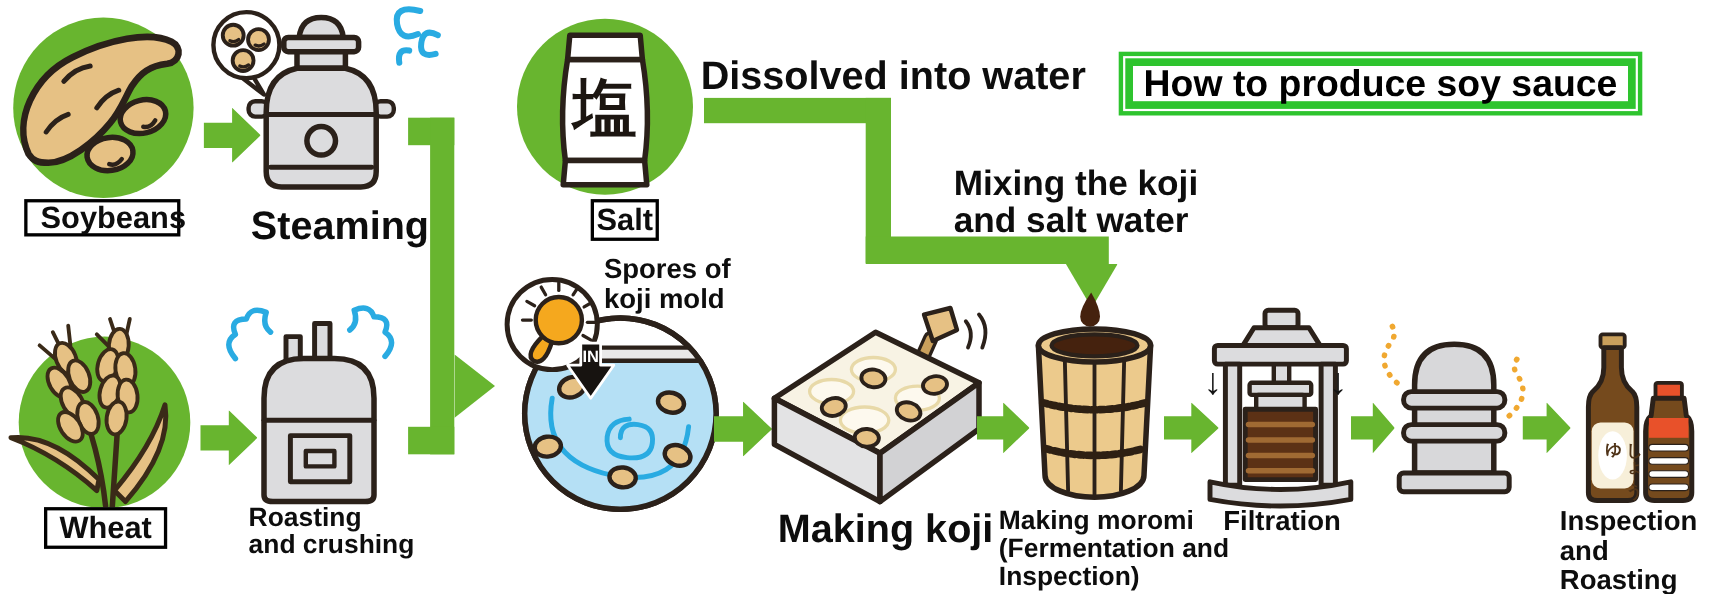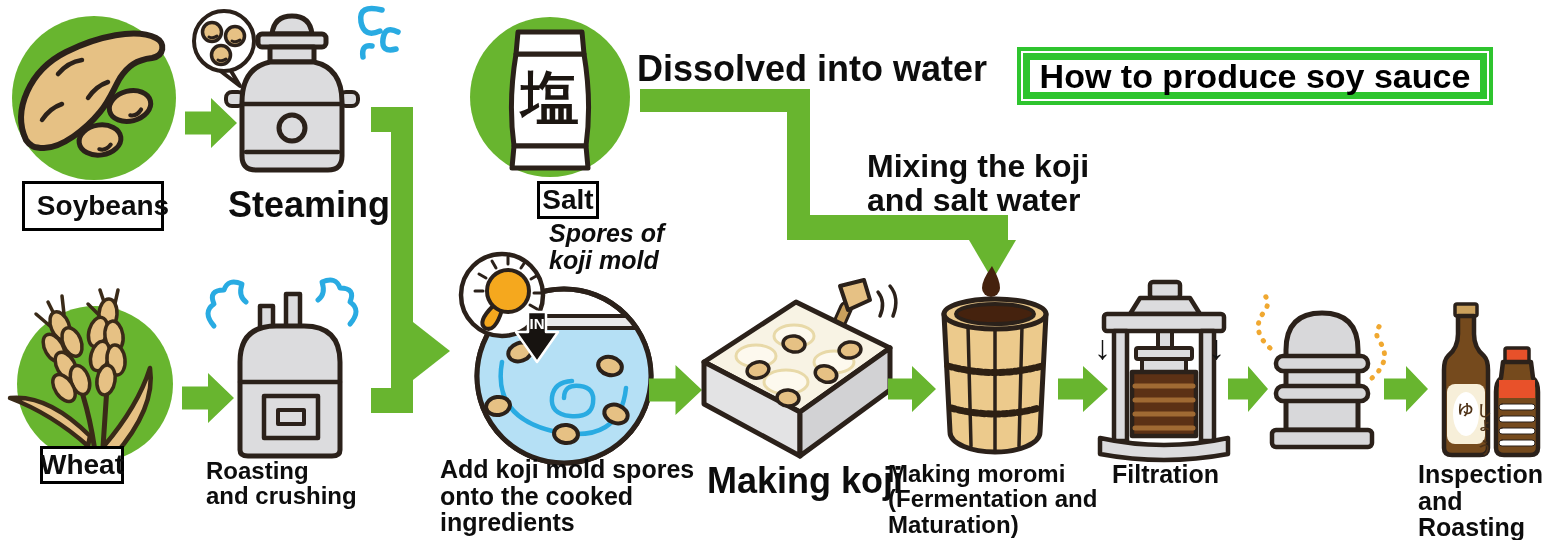--- a/index.html
+++ b/index.html
@@ -11,21 +11,21 @@
     --ink:#2b211a;
     --grey:#dcdcde;
     --text:#0d0d0d;
   }
   html,body{margin:0;padding:0;background:#fff;}
   .canvas{position:relative;width:1560px;height:540px;background:#fff;overflow:hidden;
           font-family:"Liberation Sans",sans-serif;}
   .lbl{position:absolute;font-weight:bold;color:var(--text);white-space:pre-line;line-height:1.06;}
   .f28{font-size:36px;}
   .f25{font-size:25px;}
-  .f24{font-size:24px;}
+  .f24{font-size:24px;margin-left:20px;}
   .boxlbl{position:absolute;border:3px solid #000;background:#fff;display:flex;
           align-items:center;justify-content:center;font-weight:bold;color:var(--text);
           font-size:28px;box-sizing:border-box;}
   .g{position:absolute;background:var(--green);}
   .circleG{position:absolute;border-radius:50%;background:var(--green);}
   .arrowR{position:absolute;background:var(--green);
           clip-path:polygon(0 27%,50% 27%,50% 0,100% 50%,50% 100%,50% 73%,0 73%);}
   .triR{position:absolute;background:var(--green);clip-path:polygon(0 0,100% 50%,0 100%);}
   .triD{position:absolute;background:var(--green);clip-path:polygon(0 0,100% 0,50% 100%);}
   .title-box{position:absolute;left:1023px;top:53px;width:464px;height:46px;
@@ -57,21 +57,21 @@
       <g transform="rotate(-14 124 96)">
         <ellipse cx="124" cy="96" rx="21" ry="15" fill="var(--tan)" stroke-width="5"></ellipse>
         <path d="M134,102 q-6,6 -12,3" fill="none" stroke-width="4"></path>
       </g>
       <g transform="rotate(-8 94 130)">
         <ellipse cx="94" cy="130" rx="21" ry="15" fill="var(--tan)" stroke-width="5"></ellipse>
         <path d="M104,136 q-6,6 -12,3" fill="none" stroke-width="4"></path>
       </g>
     </g>
   </svg>
-  <div class="boxlbl" style="left:22px;top:181px;width:142px;height:50px;padding-left:20px;">Soybeans</div>
+  <div class="boxlbl" style="left:22px;top:181px;width:142px;height:34px;padding-left:20px;">Soybeans</div>
 
   <div class="arrowR" style="left:185px;top:98px;width:52px;height:50px;"></div>
 
   <svg style="left:222px;top:8px;" width="140" height="170" viewBox="0 0 140 170">
     <g stroke="#2b211a" stroke-linejoin="round" stroke-linecap="round">
       <rect x="4" y="84" width="18" height="14" rx="6" fill="var(--grey)" stroke-width="4"></rect>
       <rect x="118" y="84" width="18" height="14" rx="6" fill="var(--grey)" stroke-width="4"></rect>
       <path d="M50,26 Q52,8 70,8 Q88,8 90,26 Z" fill="var(--grey)" stroke-width="5"></path>
       <rect x="36" y="26" width="68" height="13" rx="4" fill="var(--grey)" stroke-width="5"></rect>
       <path d="M48,39 L92,39 L92,54 L48,54 Z" fill="var(--grey)" stroke-width="5"></path>
@@ -126,21 +126,21 @@
         <ellipse cx="56" cy="104" rx="9" ry="15" transform="rotate(-34 56 104)"></ellipse>
         <ellipse cx="100" cy="30" rx="9" ry="15" transform="rotate(4 100 30)"></ellipse>
         <ellipse cx="90" cy="48" rx="9" ry="15" transform="rotate(16 90 48)"></ellipse>
         <ellipse cx="106" cy="52" rx="9" ry="15" transform="rotate(-8 106 52)"></ellipse>
         <ellipse cx="92" cy="72" rx="9" ry="15" transform="rotate(16 92 72)"></ellipse>
         <ellipse cx="108" cy="76" rx="9" ry="15" transform="rotate(-6 108 76)"></ellipse>
         <ellipse cx="98" cy="96" rx="9" ry="15" transform="rotate(8 98 96)"></ellipse>
       </g>
     </g>
   </svg>
-  <div class="boxlbl" style="left:40px;top:446px;width:84px;height:38px;">Wheat</div>
+  <div class="boxlbl" style="left:40px;top:461px;width:112px;height:38px;">Wheat</div>
 
   <div class="arrowR" style="left:182px;top:373px;width:52px;height:50px;"></div>
 
   <svg style="left:200px;top:268px;" width="165" height="196" viewBox="0 0 165 196">
     <g stroke="#2b211a" stroke-linejoin="round" stroke-linecap="round">
       <rect x="60" y="38" width="13" height="24" fill="var(--grey)" stroke-width="4.5"></rect>
       <rect x="86" y="26" width="14" height="36" fill="var(--grey)" stroke-width="4.5"></rect>
       <path d="M40,182 L40,94 Q40,58 76,58 L104,58 Q140,58 140,94 L140,182 Q140,188 132,188 L48,188 Q40,188 40,182 Z" fill="var(--grey)" stroke-width="5"></path>
       <path d="M40,114 L140,114" fill="none" stroke-width="4.5"></path>
       <rect x="64" y="128" width="54" height="42" fill="none" stroke-width="4.5"></rect>
@@ -218,25 +218,22 @@
           <line x1="41" y1="20" x2="37" y2="13"></line>
         <line x1="31" y1="30" x2="24" y2="26"></line>
           <line x1="28" y1="43" x2="20" y2="43"></line>
       </g>
     </g>
   </svg>
   <svg style="left:512px;top:310px;" width="52" height="56" viewBox="0 0 52 56">
     <polygon points="16,2 34,2 34,22 46,22 25,52 4,22 16,22" fill="#171310" stroke="#fff" stroke-width="2.5" stroke-linejoin="round"></polygon>
     <text x="25" y="19" text-anchor="middle" fill="#fff" font-size="15" font-weight="bold" font-family="Liberation Sans, sans-serif">IN</text>
   </svg>
-  <div class="lbl f25" style="left:549px;top:220px;font-style:italic;">Spores of
+  <div class="lbl f25" style="left:549px;top:232px;">Spores of
 koji mold</div>
-  <div class="lbl f25" style="left:440px;top:456px;">Add koji mold spores
-onto the cooked
-ingredients</div>
 
   <div class="arrowR" style="left:649px;top:365px;width:53px;height:50px;"></div>
 
   <svg style="left:694px;top:278px;" width="206" height="188" viewBox="0 0 206 188">
     <g stroke="#2b211a" stroke-linejoin="round" stroke-linecap="round">
       <path d="M152,30 L136,66" stroke="#2b211a" stroke-width="14"></path>
       <path d="M152,30 L136,66" stroke="#caa05c" stroke-width="8"></path>
       <polygon points="146,8 170,2 176,22 154,32" fill="var(--tan)" stroke-width="4"></polygon>
       <path d="M184,14 q8,10 2,24" fill="none" stroke-width="3.5"></path>
       <path d="M196,8 q10,12 3,30" fill="none" stroke-width="3.5"></path>
@@ -270,21 +267,21 @@
       <ellipse cx="61" cy="54" rx="39" ry="10" fill="#45220e" stroke-width="4"></ellipse>
       <path d="M34,66 L37,186" fill="none" stroke-width="3.5"></path>
       <path d="M61,70 L61,190" fill="none" stroke-width="3.5"></path>
       <path d="M88,66 L85,186" fill="none" stroke-width="3.5"></path>
       <path d="M14,106 Q61,119 108,106" fill="none" stroke="#2e2013" stroke-width="7" stroke-dasharray="4 3.5"></path>
       <path d="M17,148 Q61,160 105,148" fill="none" stroke="#2e2013" stroke-width="7" stroke-dasharray="4 3.5"></path>
     </g>
   </svg>
   <div class="lbl f24" style="left:888px;top:461px;">Making moromi
 (Fermentation and
-Maturation)</div>
+Inspection)</div>
 
   <div class="arrowR" style="left:1058px;top:366px;width:50px;height:46px;"></div>
 
   <svg style="left:1092px;top:280px;" width="144" height="184" viewBox="0 0 144 184">
     <g stroke="#2b211a" stroke-linejoin="round" stroke-linecap="round">
       <rect x="66" y="16" width="14" height="54" fill="var(--grey)" stroke-width="4"></rect>
       <rect x="58" y="2" width="30" height="16" rx="3" fill="var(--grey)" stroke-width="4.5"></rect>
       <polygon points="48,18 98,18 108,34 38,34" fill="var(--grey)" stroke-width="4.5"></polygon>
       <rect x="12" y="34" width="120" height="17" rx="3" fill="var(--grey)" stroke-width="4.5"></rect>
       <rect x="22" y="51" width="13" height="110" fill="var(--grey)" stroke-width="4.5"></rect>

